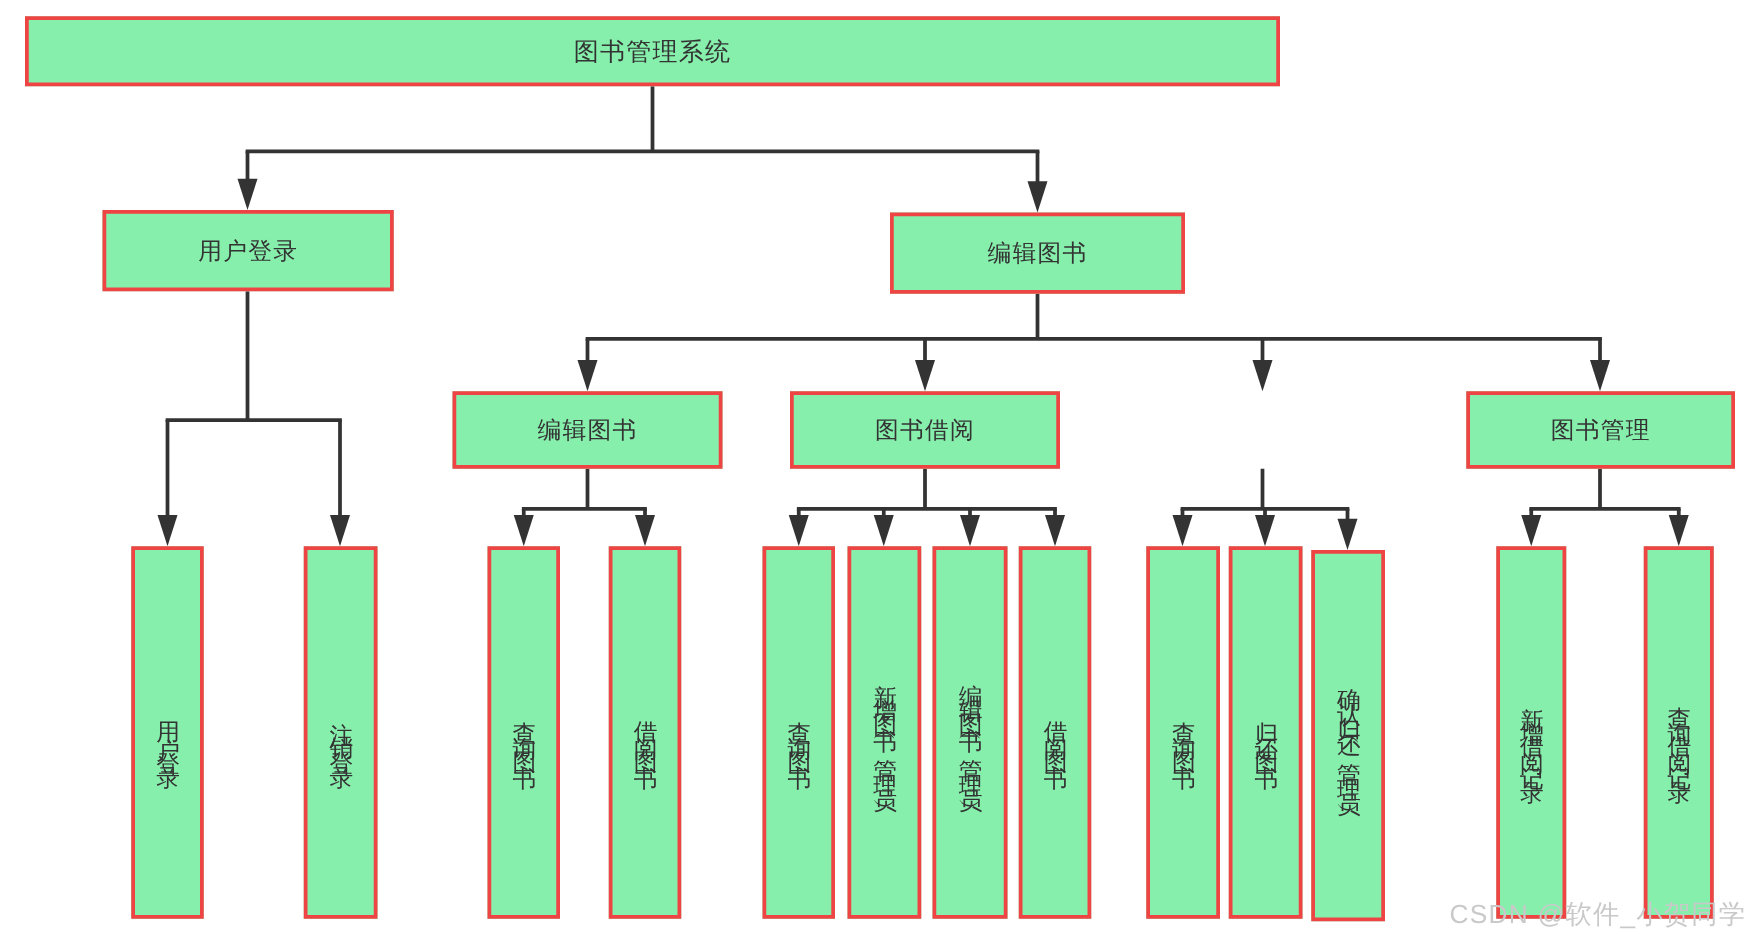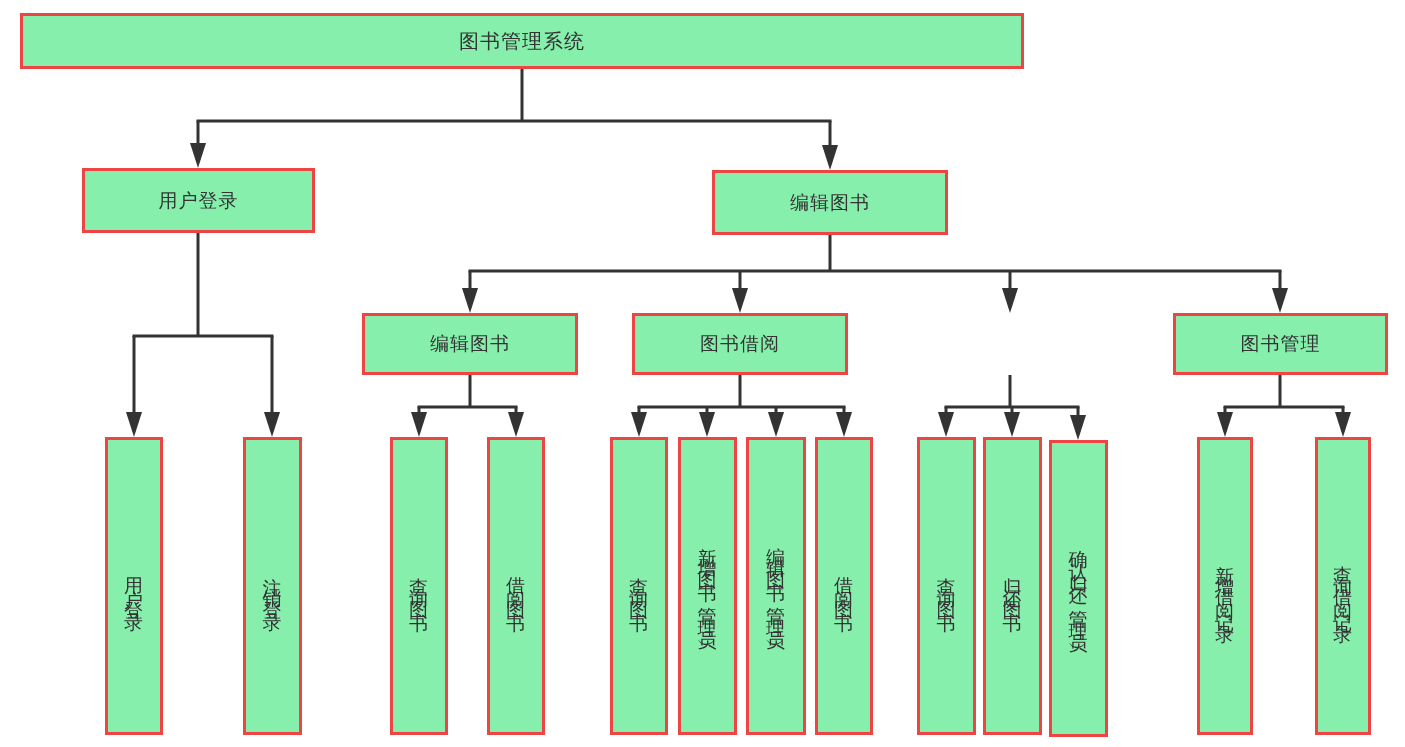--- a/index.html
+++ b/index.html
@@ -155,13 +155,14 @@
     <span class="vtext">确认归还（管理员）</span>
   </div>
 
   <div class="node v-node" style="left:1197px; top:437px; width:56px; height:298px;">
     <span class="vtext">新增借阅记录</span>
   </div>
   <div class="node v-node" style="left:1315px; top:437px; width:56px; height:298px;">
     <span class="vtext">查询借阅记录</span>
   </div>
 
+  <div class="watermark">CSDN @软件_小贺同学</div>
 </div>
 
 </body></html>

